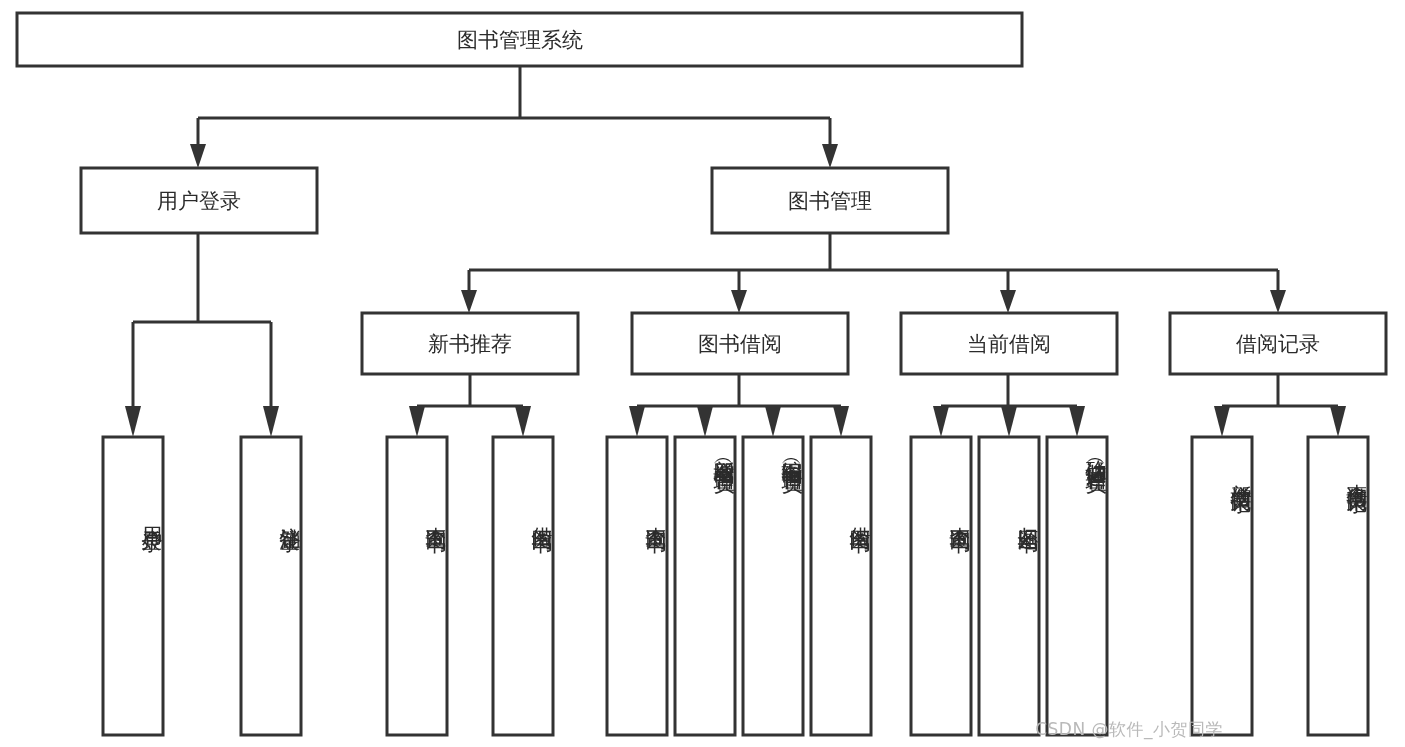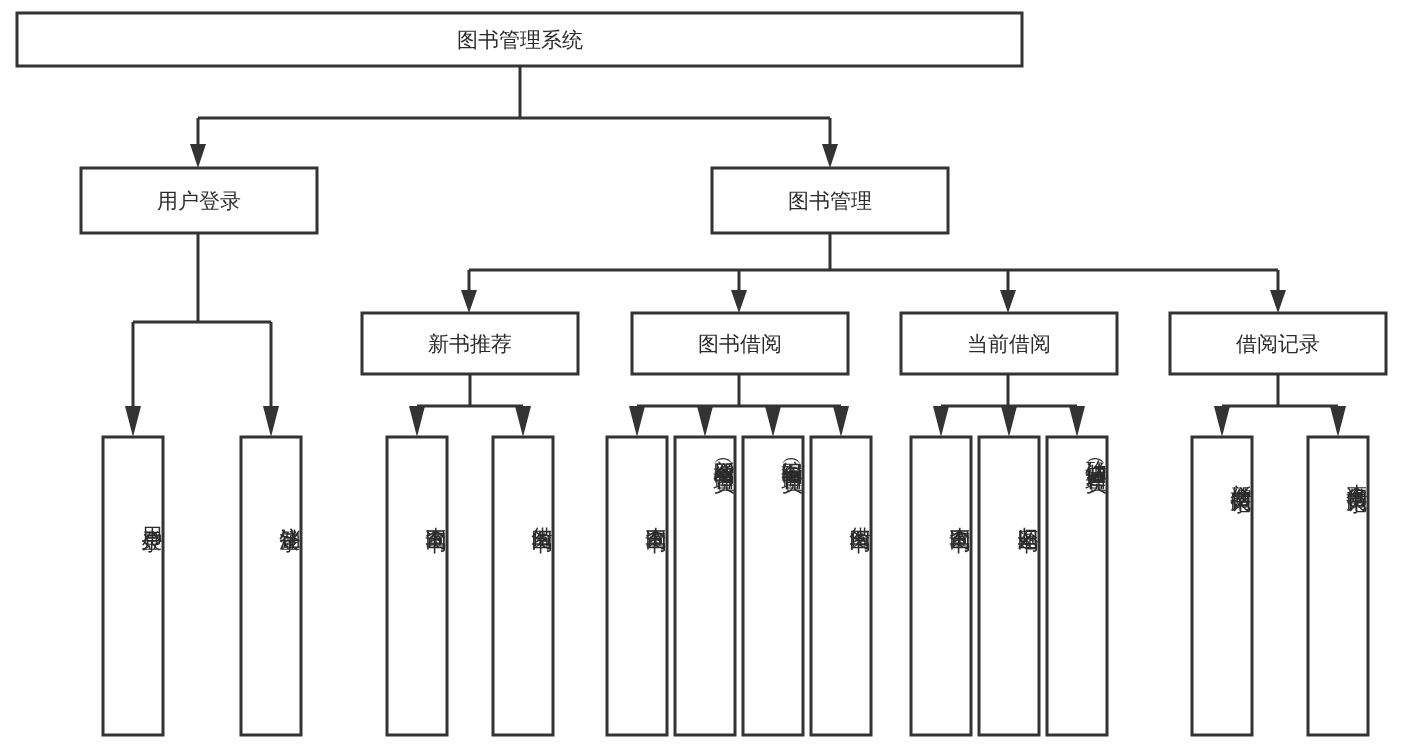--- a/index.html
+++ b/index.html
@@ -197,13 +197,14 @@
   <div class="node-label-v" style="left:743px; top:443px; width:60px;">编辑图书（管理员）</div>
   <div class="node-label-v" style="left:811px; top:510px; width:60px;">借阅图书</div>
 
   <div class="node-label-v" style="left:911px; top:510px; width:60px;">查询图书</div>
   <div class="node-label-v" style="left:979px; top:510px; width:60px;">归还图书</div>
   <div class="node-label-v" style="left:1047px; top:443px; width:60px;">确认归还（管理员）</div>
 
   <div class="node-label-v" style="left:1192px; top:467px; width:60px;">新增借阅记录</div>
   <div class="node-label-v" style="left:1308px; top:467px; width:60px;">查询借阅记录</div>
 
+  <div class="watermark">CSDN @软件_小贺同学</div>
 </div>
 
 </body></html>

